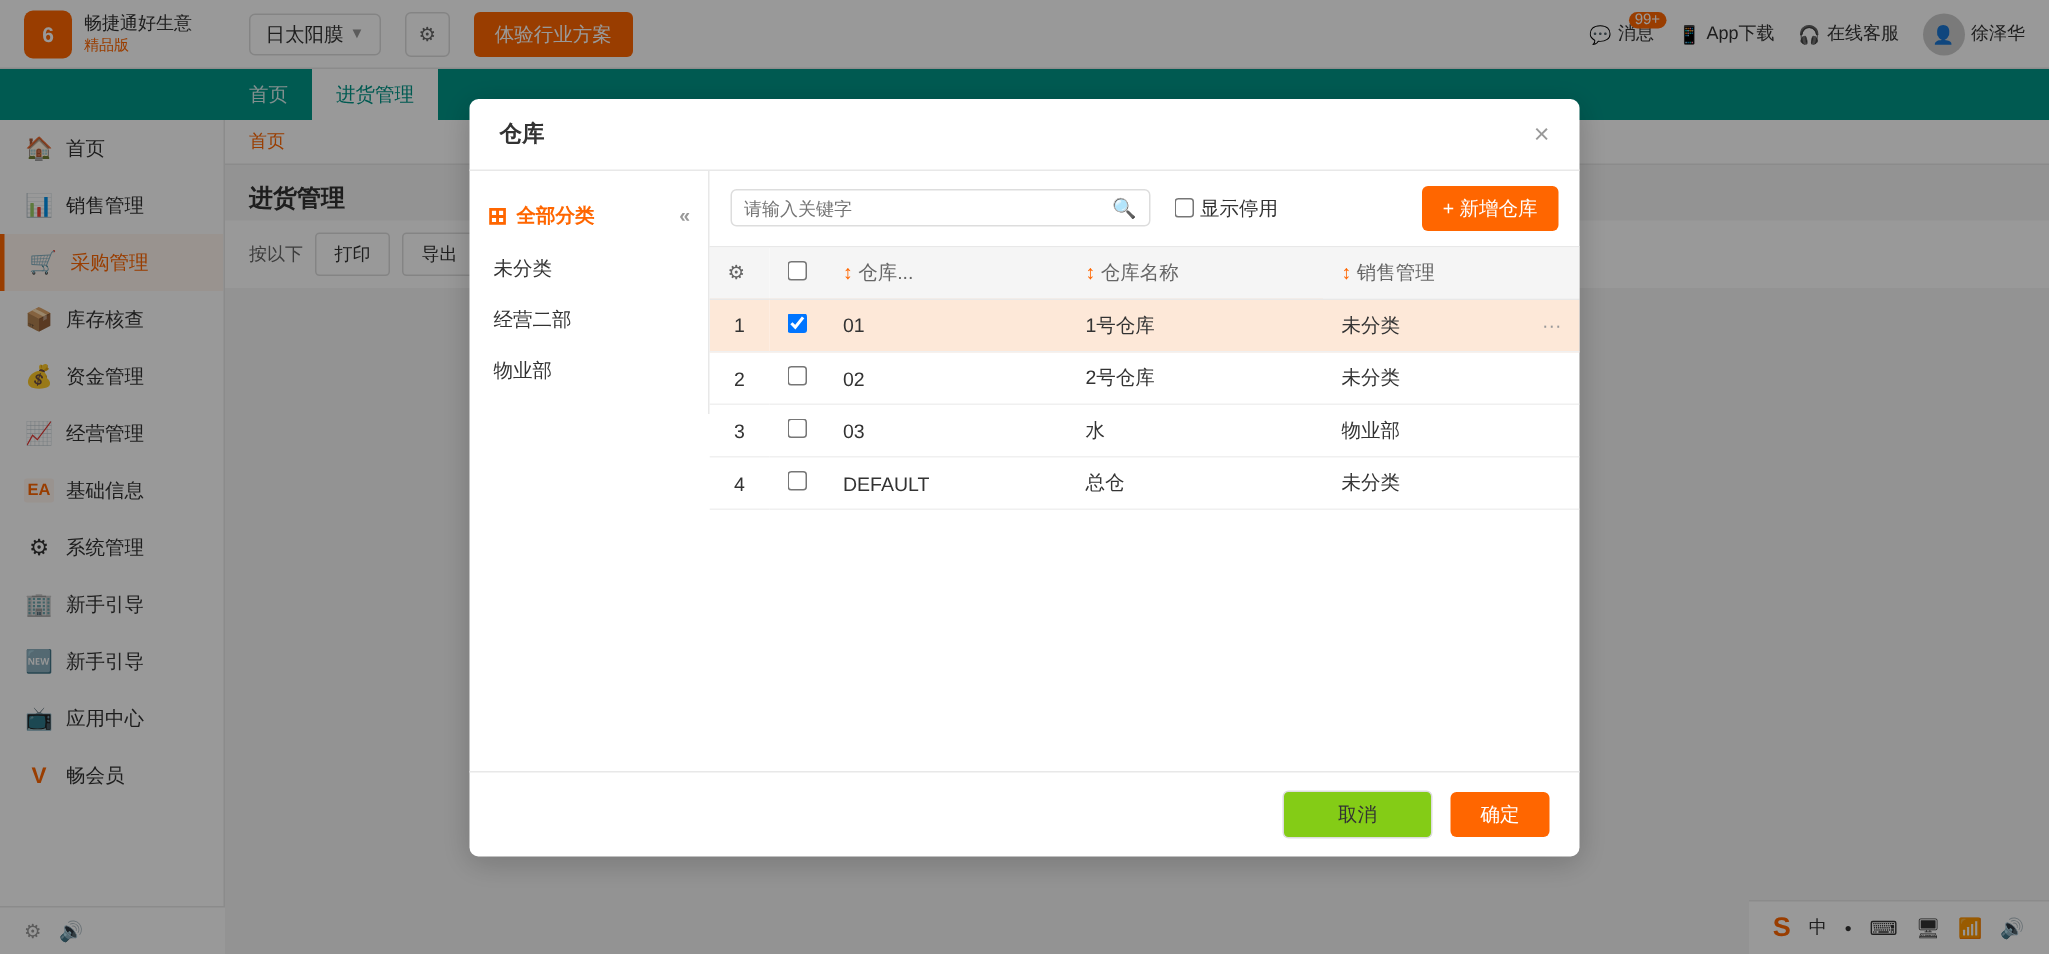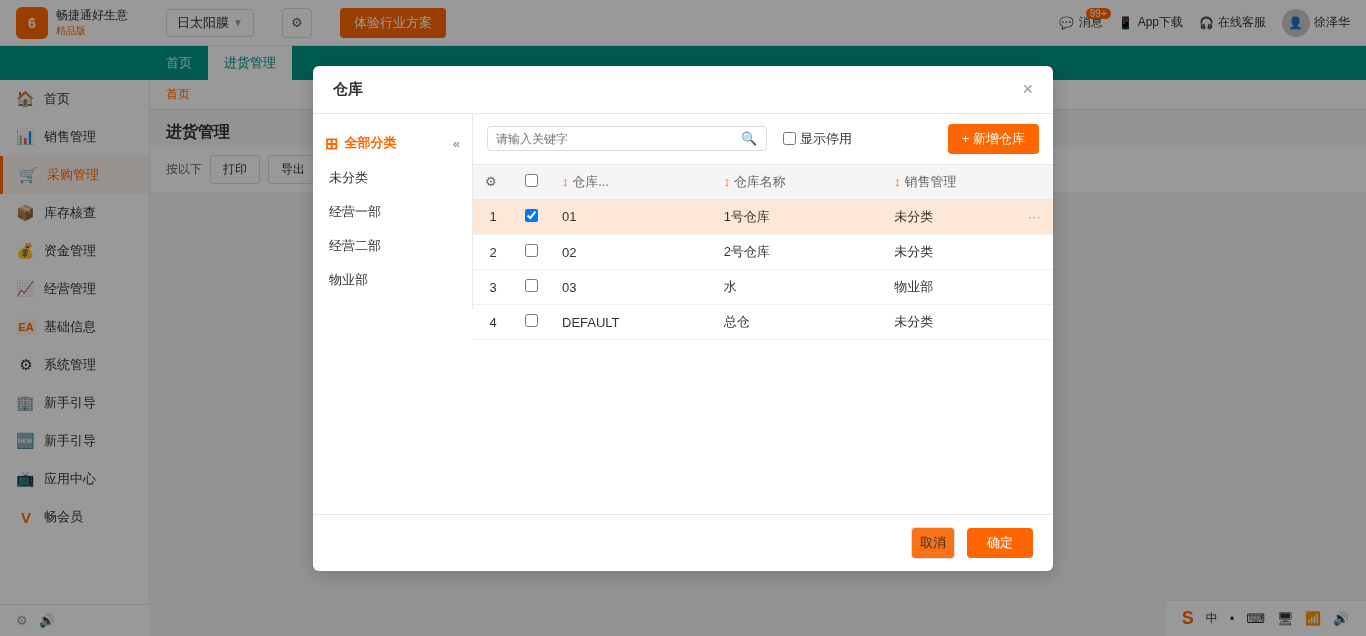--- a/index.html
+++ b/index.html
@@ -25,21 +25,21 @@
       width: 32px; height: 32px;
       background: #f60;
       border-radius: 6px;
       display: flex; align-items: center; justify-content: center;
       color: #fff; font-weight: bold; font-size: 14px;
       margin-right: 8px;
     }
     .logo-text { font-size: 12px; color: #333; line-height: 1.3; }
     .logo-sub { font-size: 10px; color: #f60; }
     .header-center {
-      display: flex; align-items: center; gap: 28px; flex: 1;
+      display: flex; align-items: center; gap: 16px; flex: 1;
     }
     .store-selector {
       display: flex; align-items: center; gap: 4px;
       border: 1px solid #ddd; border-radius: 4px; padding: 4px 10px;
       cursor: pointer; color: #333;
     }
     .store-selector .arrow { color: #999; font-size: 10px; }
     .settings-btn {
       width: 30px; height: 30px;
       border: 1px solid #ddd; border-radius: 4px;
@@ -189,22 +189,22 @@
     .per-page-select {
       border: 1px solid #ddd; border-radius: 3px; padding: 3px 6px; font-size: 13px;
     }
 
     
     .modal-footer {
       display: flex; align-items: center; justify-content: flex-end;
       padding: 12px 20px; border-top: 1px solid #e8e8e8; gap: 12px;
     }
     .cancel-btn {
-      padding: 6px 8px; border: 1px solid #ddd; border-radius: 4px;
-      cursor: pointer; background: #f97316; color: #333; font-size: 13px;
+      padding: 6px 36px; border: 1px solid #ddd; border-radius: 4px;
+      cursor: pointer; background: #84cc16; color: #333; font-size: 13px;
     }
     .confirm-btn {
       padding: 6px 20px; border: none; border-radius: 4px;
       cursor: pointer; background: #f60; color: #fff; font-size: 13px;
     }
     .bottom-right-bar {
       position: fixed; bottom: 0; right: 0;
       height: 36px; background: #fff; border-top: 1px solid #e8e8e8;
       display: flex; align-items: center; padding: 0 16px; gap: 12px;
     }
@@ -341,21 +341,20 @@
     <div class="modal-body">
 
       <div class="modal-sidebar-wrapper">
         <div class="modal-sidebar">
           <div class="modal-sidebar-header">
             <span style="font-size:16px;">⊞</span>
             <span>全部分类</span>
             <span style="margin-left:auto;cursor:pointer;color:#999;font-weight:bold;">«</span>
           </div>
           <div class="modal-sidebar-item">未分类</div>
-          <div class="modal-sidebar-item">经营一部</div>
           <div class="modal-sidebar-item">经营二部</div>
           <div class="modal-sidebar-item">物业部</div>
         </div>
       </div>
 
       <div class="modal-content">
 
         <div class="modal-toolbar">
           <div class="search-input-wrap">
             <input type="text" placeholder="请输入关键字" style="">

